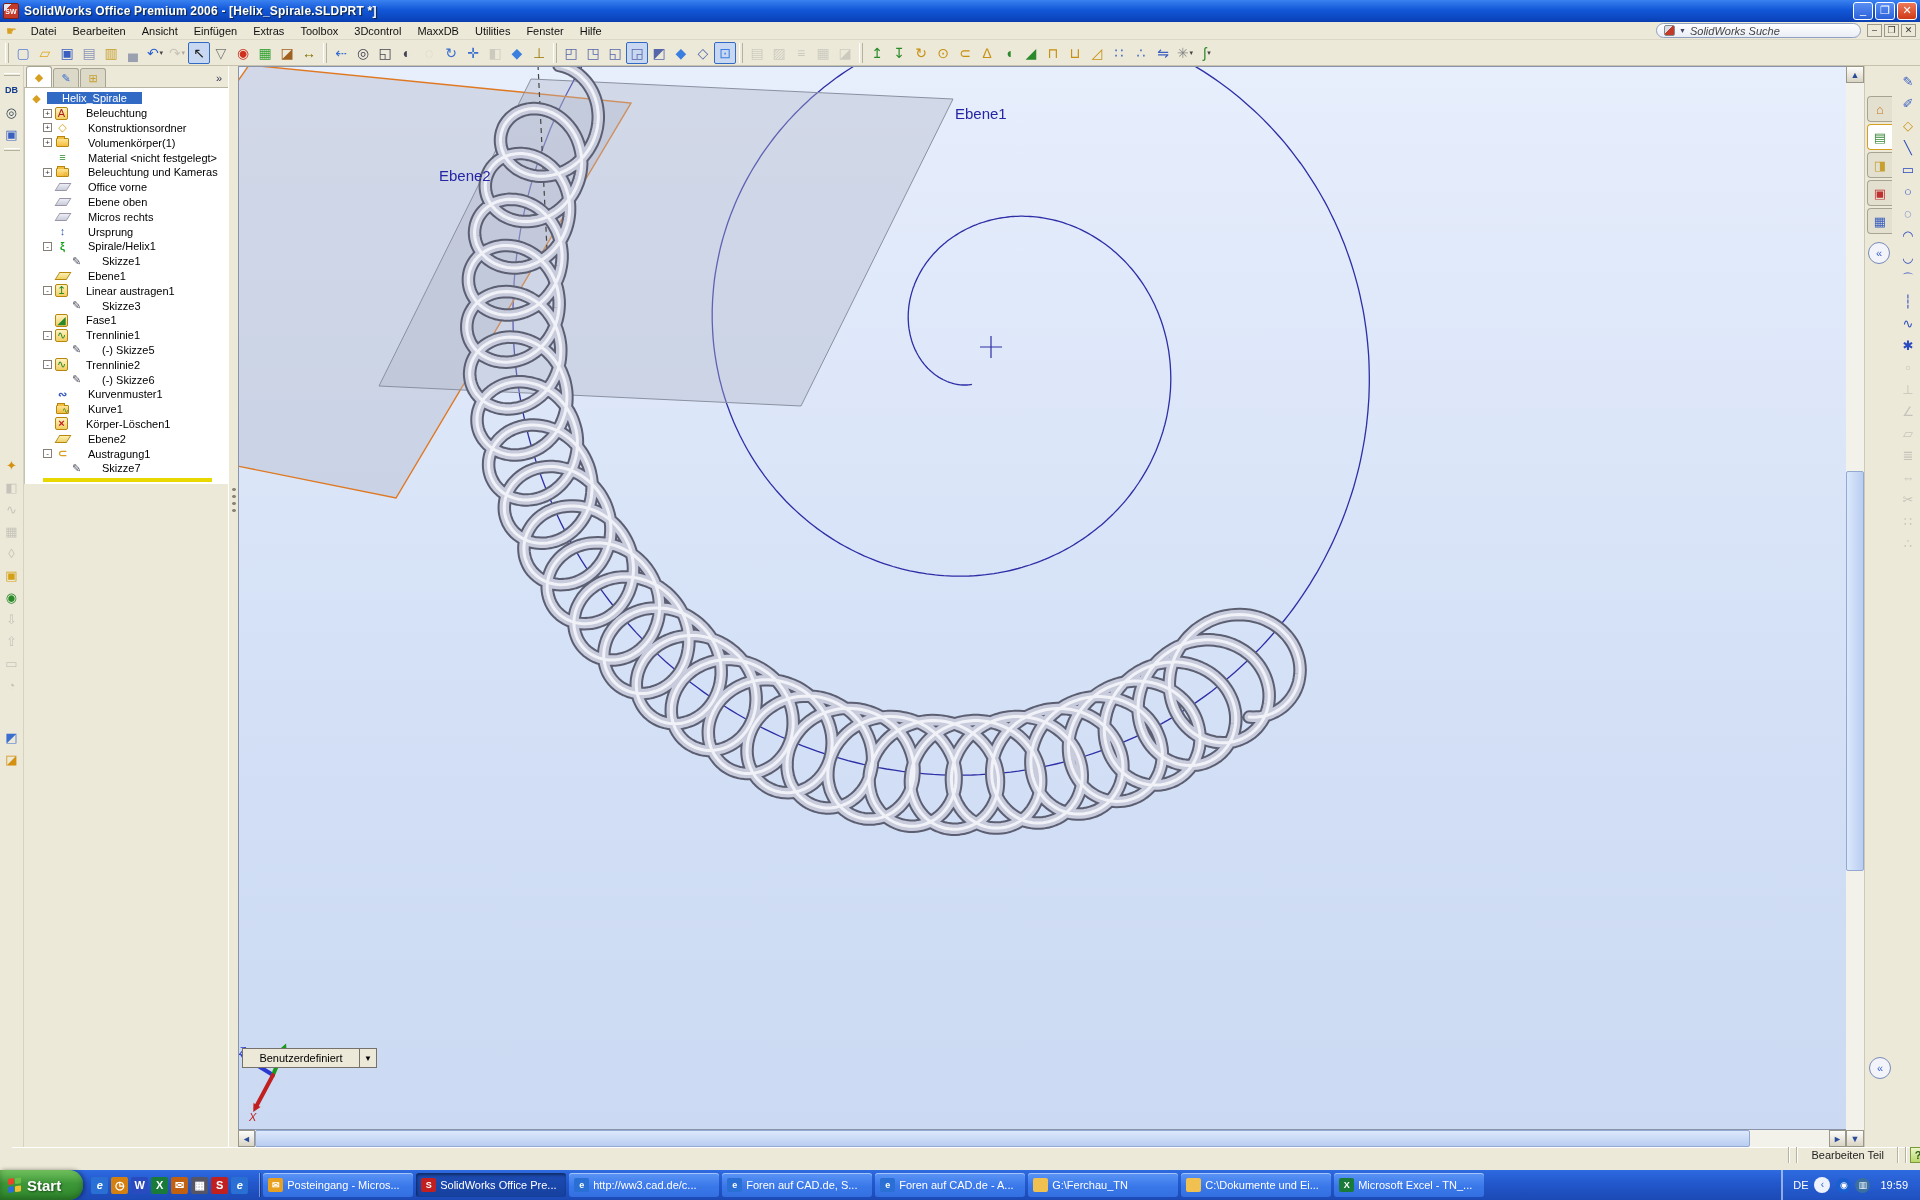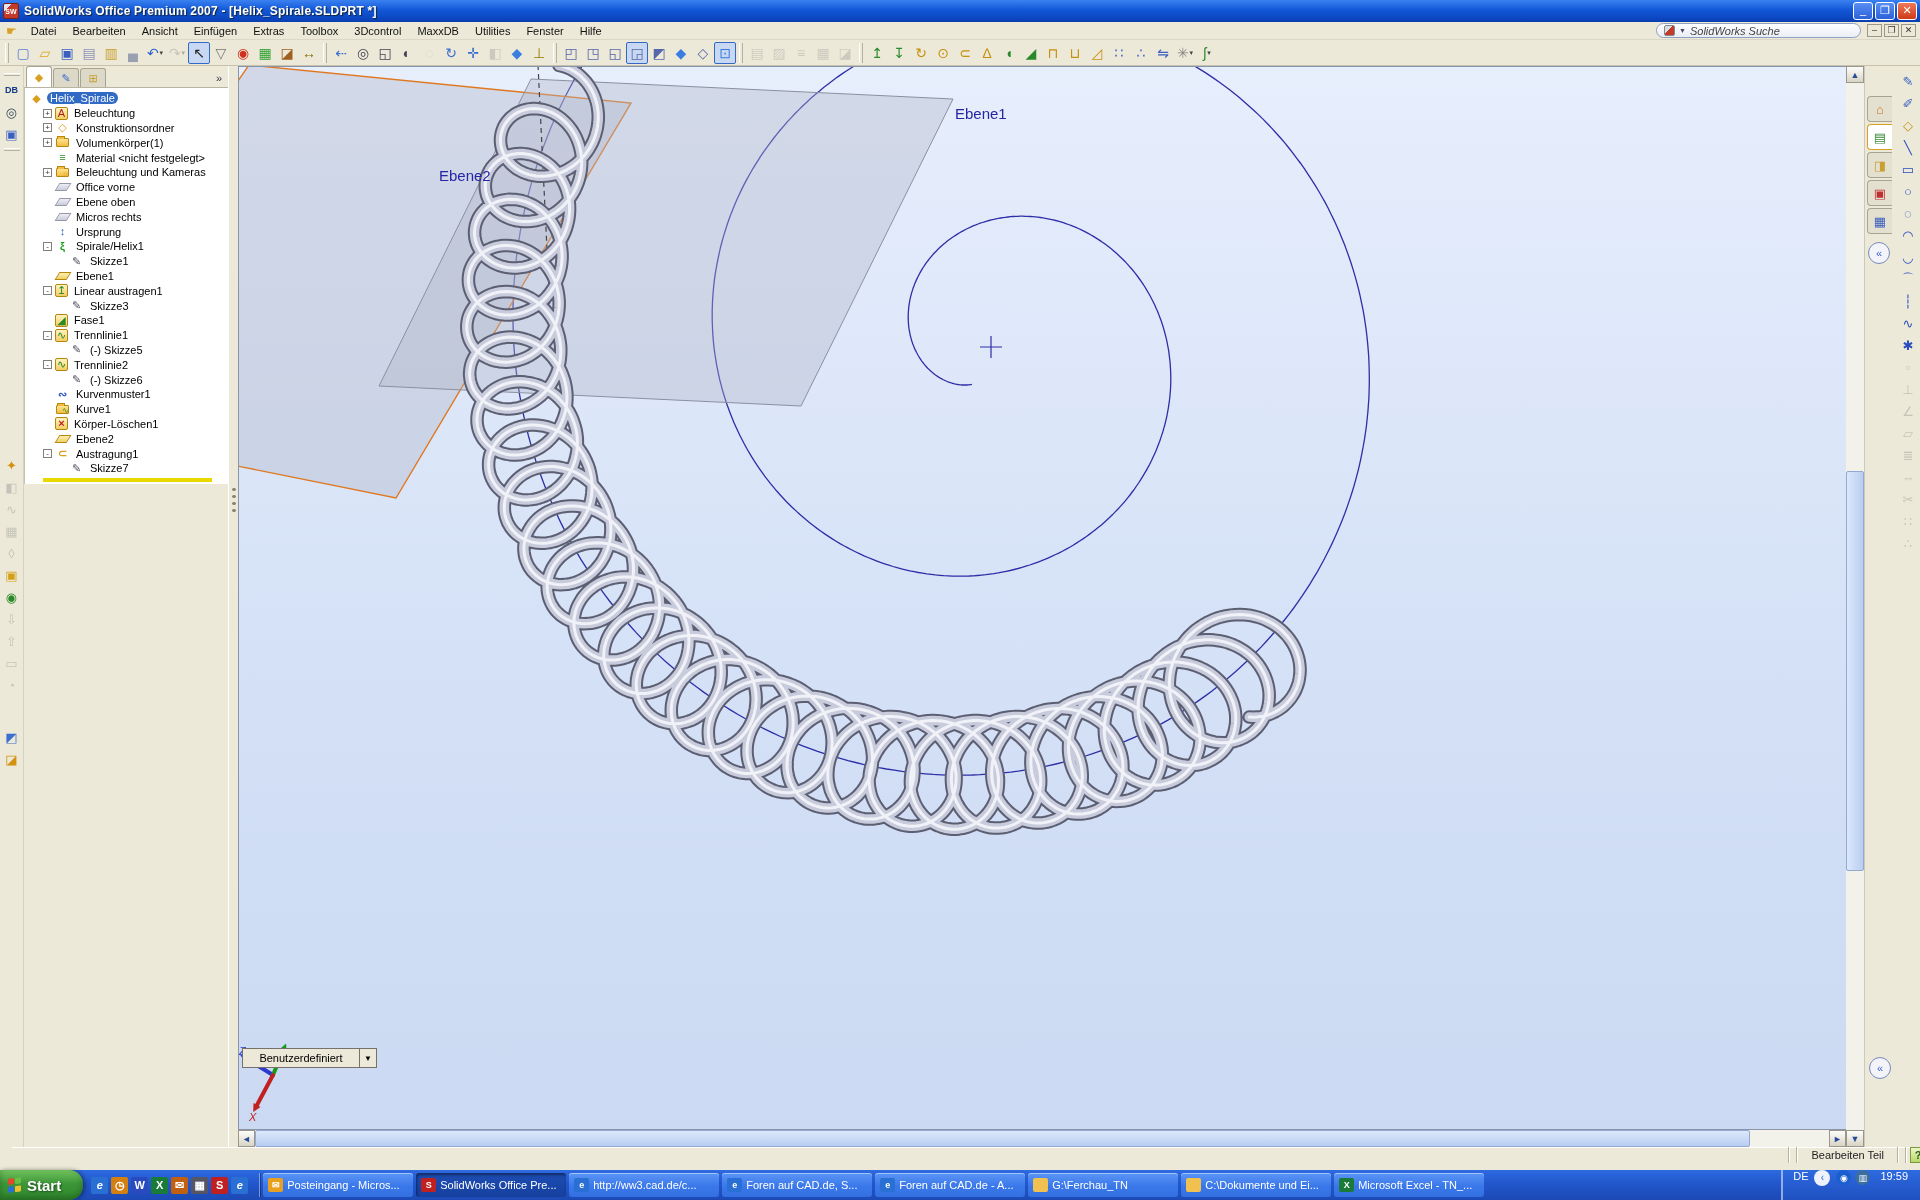--- a/index.html
+++ b/index.html
@@ -68,21 +68,21 @@
     font-size:11px; line-height:13px; }
   .tico.boxed { background:linear-gradient(#fff3c2,#f0cf63); border:1px solid #b8860b; border-radius:2px; width:13px; }
   .tico .pln { width:12px; height:8px; border:1px solid #9a96a8; transform:skewX(-32deg);
     background:linear-gradient(#eceef6,#c9cdda); }
   .tico .pln.y { border-color:#b8860b; background:linear-gradient(#fdf0b0,#ecd268); }
   .tico .fold { width:13px; height:9px; background:linear-gradient(#ffe493,#f4bd3f); border:1px solid #b8860b;
     border-radius:1px; position:relative; }
   .tico .fold::before { content:""; position:absolute; left:0; top:-3px; width:6px; height:2px;
     background:#f4bd3f; border:1px solid #b8860b; border-bottom:none; }
   .tico .fov { position:absolute; font-size:8px; margin-left:5px; margin-top:-2px; }
-  .tlabel { padding:0 3px;border-radius:6px; }
+  .tlabel { padding:0 15px; }
   .trow.sel .tlabel { background:#316ac5; color:#fff; }
   #rollback { height:4px; margin:2px 16px 0 16px; background:#111; border-top:2px solid #e8d800; border-bottom:2px solid #e8d800; }
 
   
   #splitter { left:228px; top:66px; width:10px; height:1081px; background:#ece9d8; border-left:1px solid #fff; }
   #splitter .dots { position:absolute; left:3px; top:420px; width:4px; height:26px;
     background:radial-gradient(circle 1.5px, #8a8678 1.5px, transparent 2px) 0 0/4px 7px repeat-y; }
 
   
   #viewport { left:238px; top:66px; width:1608px; height:1064px;
@@ -138,35 +138,35 @@
   .qlico { width:17px; height:17px; border-radius:2px; display:flex; align-items:center; justify-content:center;
     font-size:11px; font-weight:bold; color:#fff; }
   .tbdiv { width:1px; height:24px; background:rgba(255,255,255,.4); margin:0 3px; box-shadow:1px 0 0 rgba(0,0,0,.3); }
   #taskwins { display:flex; align-items:center; gap:3px; }
   .taskwin { width:150px; height:24px; border-radius:3px; display:flex; align-items:center; gap:4px; padding:0 5px;
     background:linear-gradient(#5a95f5,#3a78ea 55%,#336fe0); box-shadow:inset 0 1px 0 rgba(255,255,255,.45);
     color:#fff; font-size:11px; white-space:nowrap; overflow:hidden; }
   .taskwin.active { background:linear-gradient(#1d4cb4,#16409e); box-shadow:inset 1px 2px 3px rgba(0,0,0,.45); }
   .tb-ico { width:15px; height:14px; border-radius:2px; flex:none; display:flex; align-items:center; justify-content:center;
     font-size:9px; font-weight:bold; color:#fff; }
-  #tray { margin-left:auto; height:30px; display:flex; gap:6px; padding:0 12px 0 10px;
+  #tray { margin-left:auto; height:30px; display:flex; align-items:center; gap:6px; padding:0 12px 0 10px;
     background:linear-gradient(#2e6ae0,#1f50c0); border-left:2px solid rgba(255,255,255,.5); }
   #tray .lang { color:#fff; font-size:11px; }
   #tray .chev { width:16px; height:16px; border-radius:8px; background:#eef2fa; color:#2a5fd0; font-size:10px;
     text-align:center; line-height:15px; }
   .trayico { width:15px; height:15px; border-radius:50%; display:flex; align-items:center; justify-content:center;
     font-size:9px; color:#fff; }
   #tray .time { color:#fff; font-size:11px; margin-left:4px; }
 </style>
 </head>
 <body>
 
 <div id="titlebar" class="abs">
   <div id="app-icon">SW</div>
-  <div id="title-text">SolidWorks Office Premium 2007 - [Helix_Spirale.SLDPRT *]</div>
+  <div id="title-text">SolidWorks Office Premium 2006 - [Helix_Spirale.SLDPRT *]</div>
   <div class="winbtns">
     <div class="winbtn">_</div>
     <div class="winbtn">❐</div>
     <div class="winbtn close">✕</div>
   </div>
 </div>
 
 <div id="menubar" class="abs">
   <span id="menu-grip">☛</span>
   <span id="menu-items"><span class="menu-item">Datei</span><span class="menu-item">Bearbeiten</span><span class="menu-item">Ansicht</span><span class="menu-item">Einfügen</span><span class="menu-item">Extras</span><span class="menu-item">Toolbox</span><span class="menu-item">3Dcontrol</span><span class="menu-item">MaxxDB</span><span class="menu-item">Utilities</span><span class="menu-item">Fenster</span><span class="menu-item">Hilfe</span></span>

